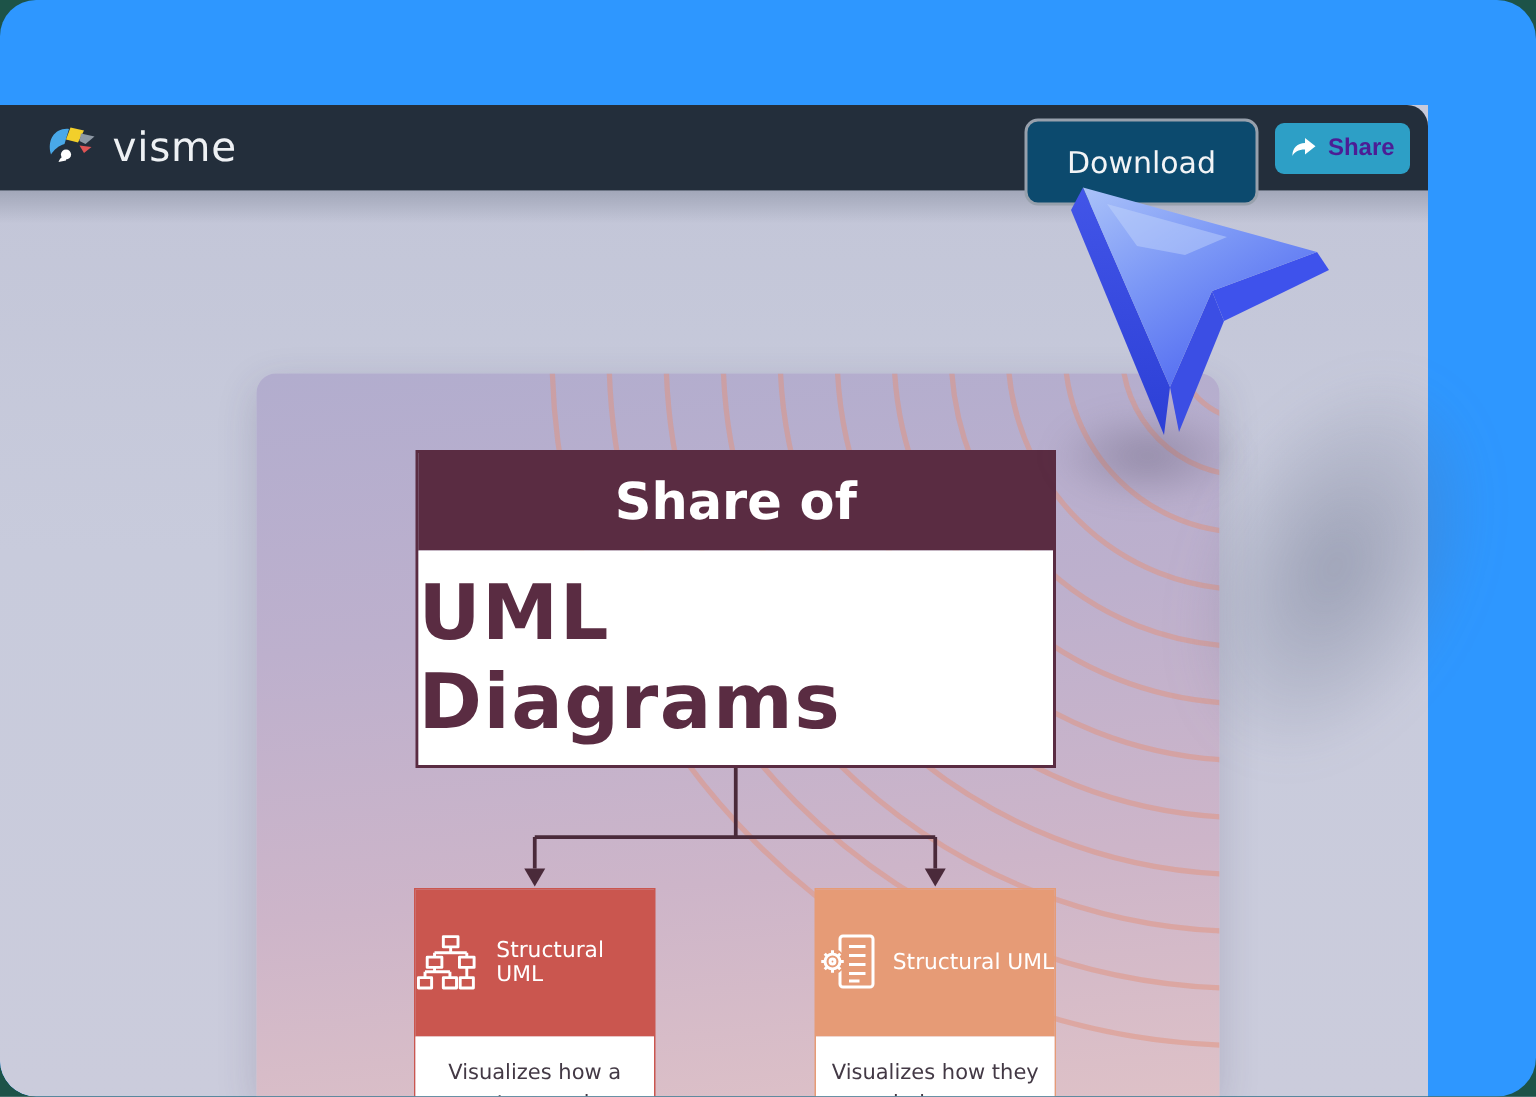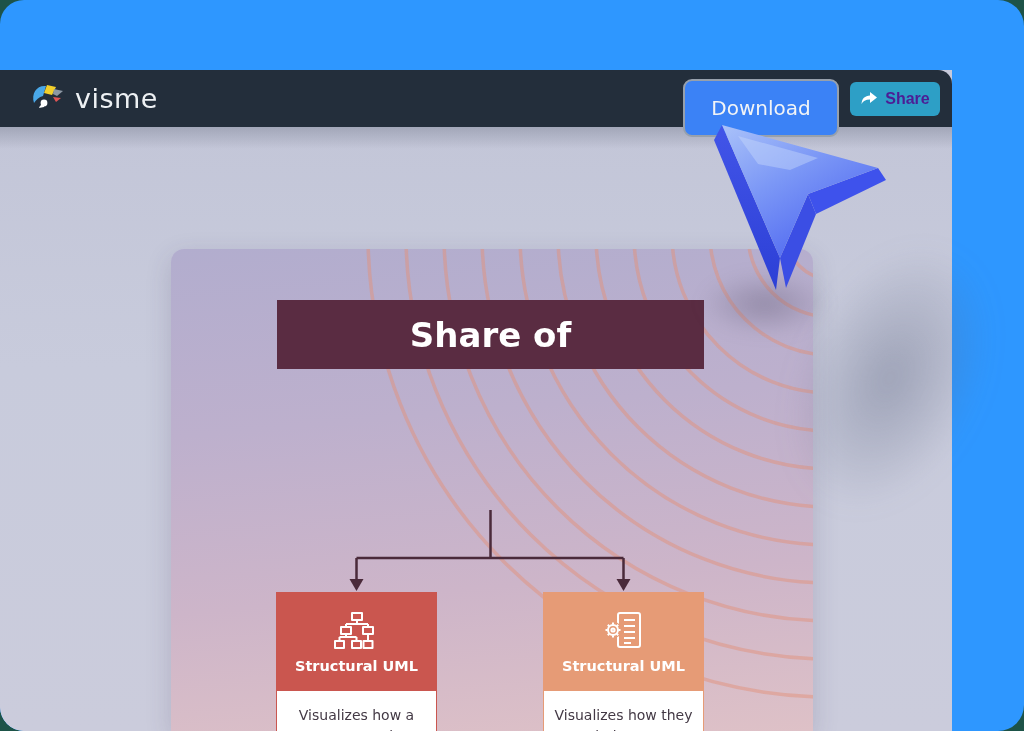--- a/index.html
+++ b/index.html
@@ -3,36 +3,36 @@
 <meta charset="utf-8">
 <style>
   html,body{margin:0;padding:0;background:#1d5348;font-family:"Liberation Sans",sans-serif;}
   .frame{position:relative;width:1024px;height:731px;background:#2e97ff;border-radius:24px 26px 26px 24px;overflow:hidden;}
   
   .app{position:absolute;top:70px;left:0;width:952px;height:661px;border-bottom-left-radius:24px;overflow:hidden;background:#c7cadb;}
   
   .topbar{position:absolute;top:0;left:0;width:952px;height:74px;background:#232e3b;border-top-right-radius:14px;}
   .logo{position:absolute;left:30px;top:11px;display:flex;align-items:center;gap:9px;}
   .logo-text{color:#eef1f4;font-size:27px;letter-spacing:.5px;font-family:"DejaVu Sans",sans-serif;}
-  .download-btn{position:absolute;left:683px;top:9px;width:156px;height:58px;background:#3b82f6;border:2px solid #97a0ac;border-radius:9px;color:#f2f4f6;font-size:20px;display:flex;align-items:center;justify-content:center;z-index:20;font-family:"DejaVu Sans",sans-serif;}
+  .download-btn{position:absolute;left:683px;top:9px;width:156px;height:58px;background:#0c4a6e;border:2px solid #97a0ac;border-radius:9px;color:#f2f4f6;font-size:20px;display:flex;align-items:center;justify-content:center;z-index:20;font-family:"DejaVu Sans",sans-serif;}
   .share-btn{position:absolute;left:850px;top:12px;width:90px;height:34px;background:#2d9fc6;border:none;border-radius:6px;color:#4c1d95;font-size:16px;font-weight:bold;display:flex;align-items:center;justify-content:center;gap:7px;z-index:20;}
   
   .workspace{position:absolute;top:57px;left:0;right:0;bottom:0;background:linear-gradient(180deg,#c3c6d8 0%,#c8cbdc 40%,#cbccdc 100%);}
   .header-shade{position:absolute;top:0;left:0;right:0;height:22px;background:linear-gradient(rgba(45,56,74,.22),rgba(45,56,74,0));pointer-events:none;}
   
   .poster{position:absolute;left:171px;top:122px;width:642px;height:482px;border-radius:13px 13px 0 0;overflow:hidden;background:linear-gradient(175deg,#b2adce 0%,#bdb0cd 35%,#cdb5c9 68%,#dec1c7 100%);box-shadow:0 8px 26px rgba(60,50,90,.18);}
   .arcs{position:absolute;inset:0;}
   .connectors{position:absolute;inset:0;pointer-events:none;}
   
   .title-box{position:absolute;left:106px;top:51px;width:427px;border:2px solid #5a2c42;box-sizing:border-box;}
   .title-head{height:65px;background:#5a2c42;color:#fff;display:flex;align-items:center;justify-content:center;font-size:34px;font-weight:bold;font-family:"DejaVu Sans",sans-serif;}
   .title-body{height:143px;background:#fff;color:#5a2c42;display:flex;align-items:center;justify-content:center;font-size:51px;font-weight:bold;letter-spacing:1px;font-family:"DejaVu Sans",sans-serif;}
   
   .node{position:absolute;top:343px;width:161px;box-sizing:border-box;}
-  .node-head{height:98px;display:flex;flex-direction:column;align-items:center;justify-content:center;gap:7px;color:#fff;font-weight:bold;font-size:14.5px;font-family:"DejaVu Sans",sans-serif;}
+  .node-head{height:98px;display:flex;flex-direction:row;align-items:center;justify-content:center;gap:7px;color:#fff;font-weight:normal;font-size:14.5px;font-family:"DejaVu Sans",sans-serif;}
   .node-body{height:70px;background:#fff;display:flex;align-items:center;justify-content:center;text-align:center;font-size:14px;line-height:1.5;color:#433945;padding:4px 10px;box-sizing:border-box;font-family:"DejaVu Sans",sans-serif;}
   .node-structural{left:105px;border:1px solid #ca564f;}
   .node-structural .node-head{background:#ca564f;}
   .node-behavioral{left:372px;border:1px solid #e69b76;}
   .node-behavioral .node-head{background:#e69b76;}
   
   .cursor{position:absolute;left:698px;top:114px;width:200px;height:186px;z-index:50;pointer-events:none;}
   .cursor-shadow-a{position:absolute;left:800px;top:238px;width:180px;height:280px;background:radial-gradient(closest-side,rgba(92,100,126,.40),rgba(92,100,126,0));transform:rotate(26deg);filter:blur(12px);z-index:40;pointer-events:none;}
   .cursor-shadow-b{position:absolute;left:700px;top:272px;width:130px;height:64px;background:radial-gradient(closest-side,rgba(90,82,108,.38),rgba(90,82,108,0));filter:blur(8px);z-index:40;pointer-events:none;}
 </style>
@@ -97,20 +97,21 @@
           <polygon points="445.5,330 459.5,330 452.5,342" fill="#4a2a3a"></polygon>
           <path d="M185.5,511 V482" transform="translate(0,0)" stroke="none"></path>
           <line x1="185.5" y1="511" x2="185.5" y2="482" stroke="#bf4f46" stroke-width="2.5"></line>
           <line x1="185.5" y1="482" x2="185.5" y2="482" stroke="#bf4f46"></line>
           <line x1="185.5" y1="511" x2="185.5" y2="539" stroke="#bf4f46" stroke-width="2.5"></line>
           <line x1="452.5" y1="512" x2="452.5" y2="539" stroke="#dd9a73" stroke-width="2.5"></line>
         </svg>
 
         <div class="title-box">
           <div class="title-head">Share of</div>
+          <div class="title-body">UML Diagrams</div>
         </div>
 
         <div class="node node-structural">
           <div class="node-head">
             <svg width="48" height="40" viewBox="0 0 48 40">
               <g fill="none" stroke="#ffffff" stroke-width="2" stroke-linejoin="round">
                 <rect x="19" y="2" width="10" height="7"></rect>
                 <path d="M24,9 V13 M13,13 H35 M13,13 V16 M35,13 V16"></path>
                 <rect x="8" y="16" width="10" height="7"></rect>
                 <rect x="30" y="16" width="10" height="7"></rect>

